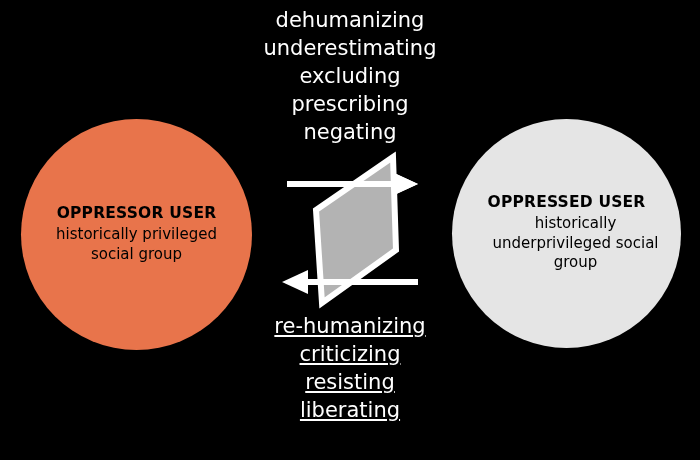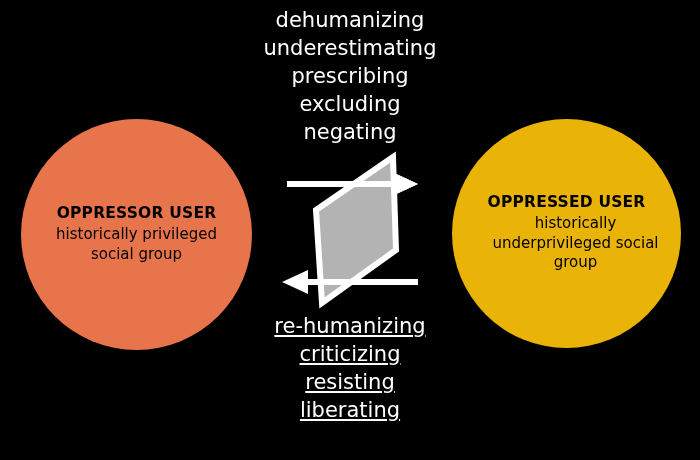--- a/index.html
+++ b/index.html
@@ -101,21 +101,21 @@
 <div id="diagram">
 
   <div class="circle" id="circle-oppressor" style="background:#e8744b;">
     <div class="circle-title">OPPRESSOR USER</div>
     <div class="circle-desc">
       <div>historically privileged</div>
       <div>social group</div>
     </div>
   </div>
 
-  <div class="circle" id="circle-oppressed" style="background:#eab308;">
+  <div class="circle" id="circle-oppressed" style="background:#e5e5e5;">
     <div class="circle-title">OPPRESSED USER</div>
     <div class="circle-desc">
       <div>historically</div>
       <div>underprivileged social</div>
       <div>group</div>
     </div>
   </div>
 
   <svg id="center-graphic" viewBox="0 0 700 460">
 
@@ -133,22 +133,22 @@
 
     <g>
       <rect x="306" y="279" width="112" height="6" fill="#ffffff"></rect>
       <polygon points="308,270 282,282 308,294" fill="#ffffff"></polygon>
     </g>
   </svg>
 
   <div class="wordlist" id="actions-downward">
     <div>dehumanizing</div>
     <div>underestimating</div>
+    <div>excluding</div>
     <div>prescribing</div>
-    <div>excluding</div>
     <div>negating</div>
   </div>
 
   <div class="wordlist" id="actions-upward">
     <div>re-humanizing</div>
     <div>criticizing</div>
     <div>resisting</div>
     <div>liberating</div>
   </div>
 

